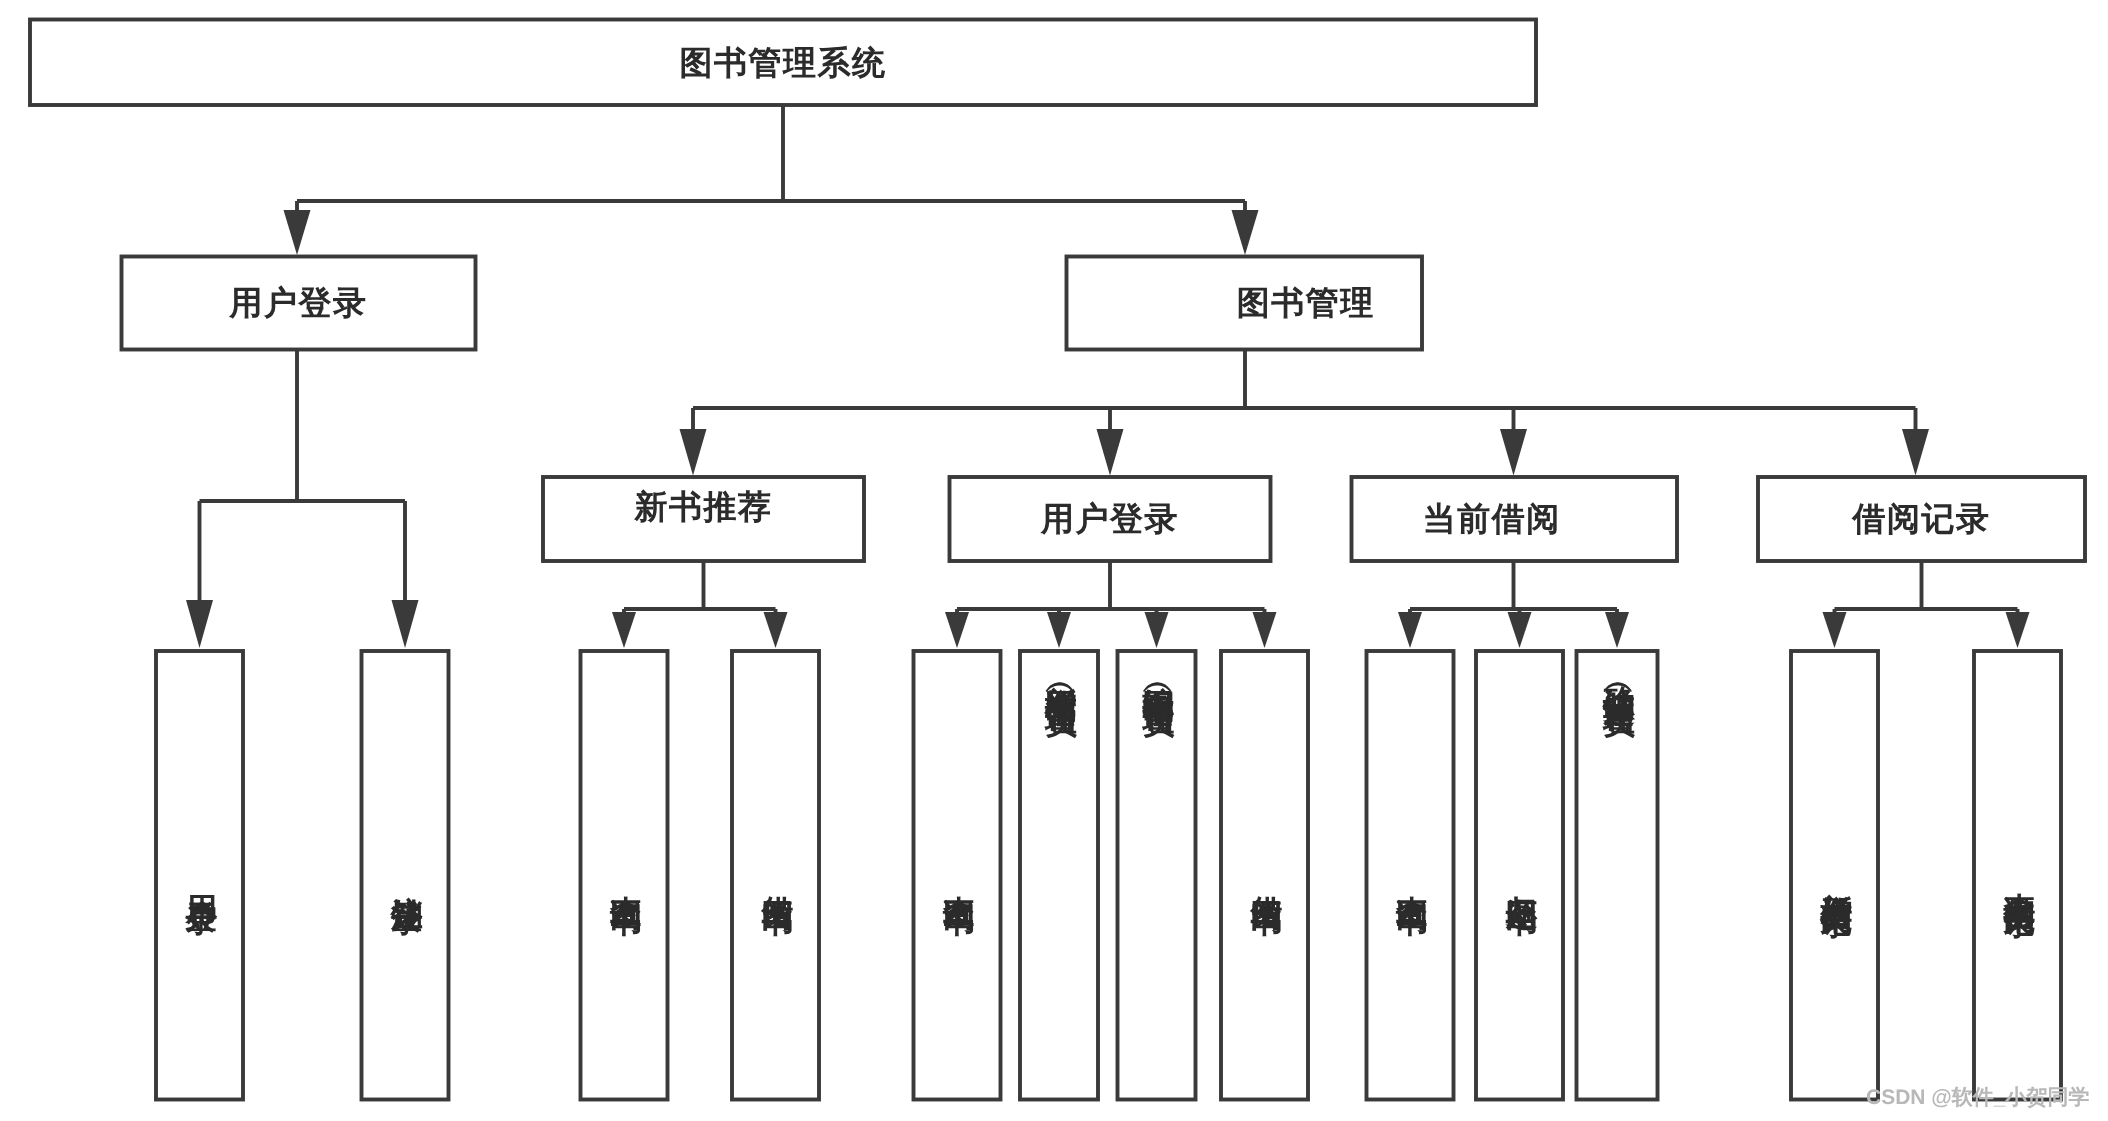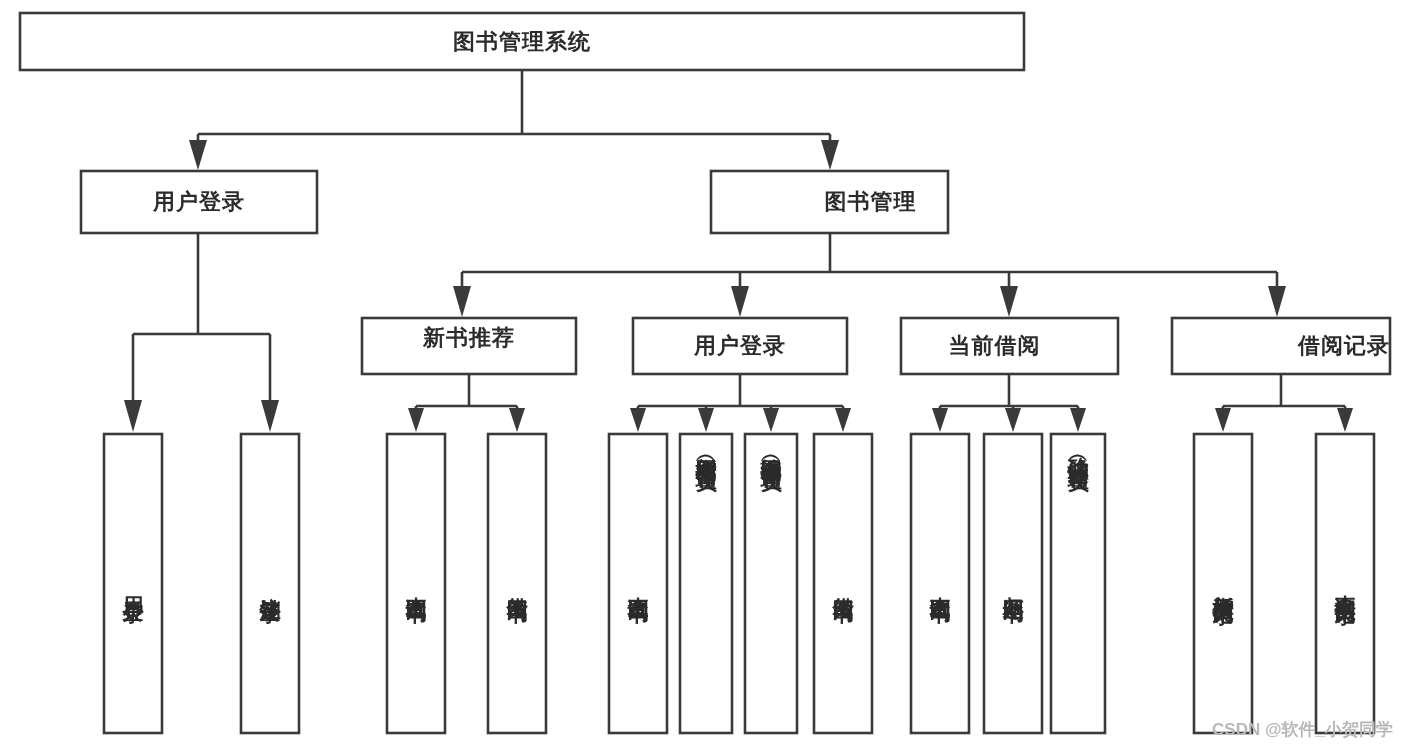--- a/index.html
+++ b/index.html
@@ -71,21 +71,21 @@
     font-size: 22px;
     color: #2b2b2b;
     white-space: nowrap;
     letter-spacing: 1px;
   }
   .watermark {
     position: absolute;
     right: 12px;
     bottom: 6px;
     font-family: "Liberation Sans", "DejaVu Sans", sans-serif;
-    font-size: 17px;
+    font-size: 14px;
     color: #b8b8b8;
     white-space: nowrap;
     user-select: none;
     text-align: right;
   }
 </style>
 </head>
 <body>
 
 <div id="diagram-root">
@@ -211,21 +211,21 @@
 
   <div class="h-text-wrap" style="left:362px; top:318px; width:214px; height:40px;">
     <span class="h-text">新书推荐</span>
   </div>
   <div class="h-text-wrap" style="left:633px; top:318px; width:214px; height:56px;">
     <span class="h-text">用户登录</span>
   </div>
   <div class="h-text-wrap" style="left:901px; top:318px; width:187px; height:56px;">
     <span class="h-text">当前借阅</span>
   </div>
-  <div class="h-text-wrap" style="left:1172px; top:318px; width:218px; height:56px;justify-content:flex-end;">
+  <div class="h-text-wrap" style="left:1172px; top:318px; width:218px; height:56px;">
     <span class="h-text">借阅记录</span>
   </div>
 
   <div class="vert-text-wrap" style="left:104px; top:434px; width:58px; height:299px;">
     <span class="vert-text">用户登录</span>
   </div>
   <div class="vert-text-wrap" style="left:241px; top:434px; width:58px; height:299px;">
     <span class="vert-text">注销登录</span>
   </div>
 

